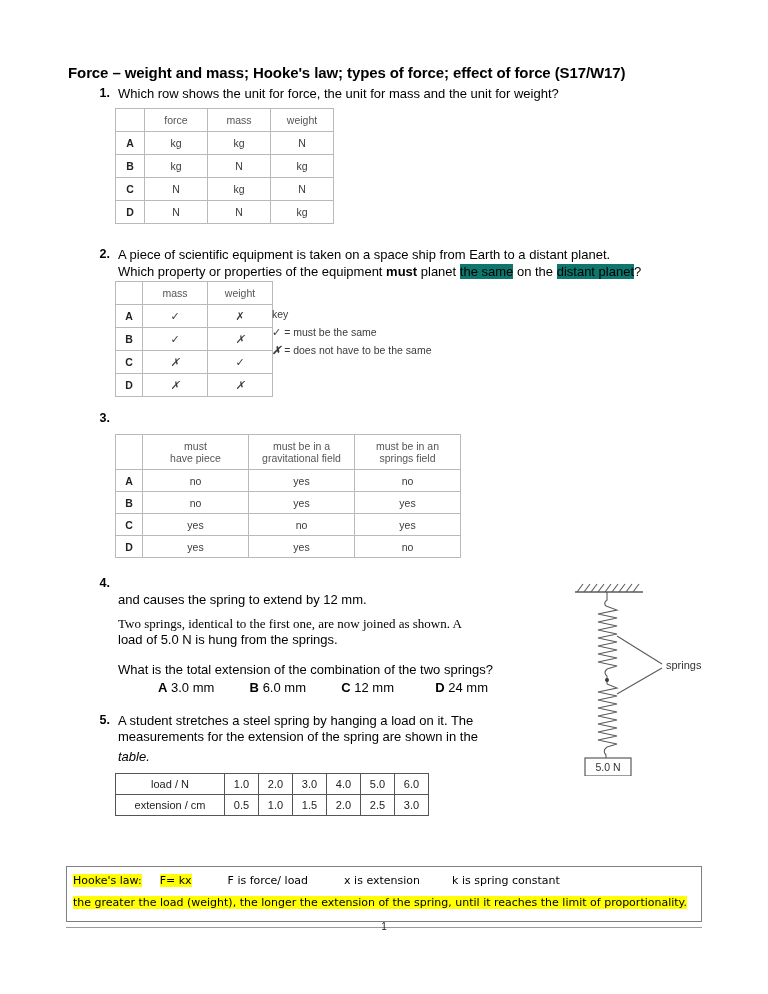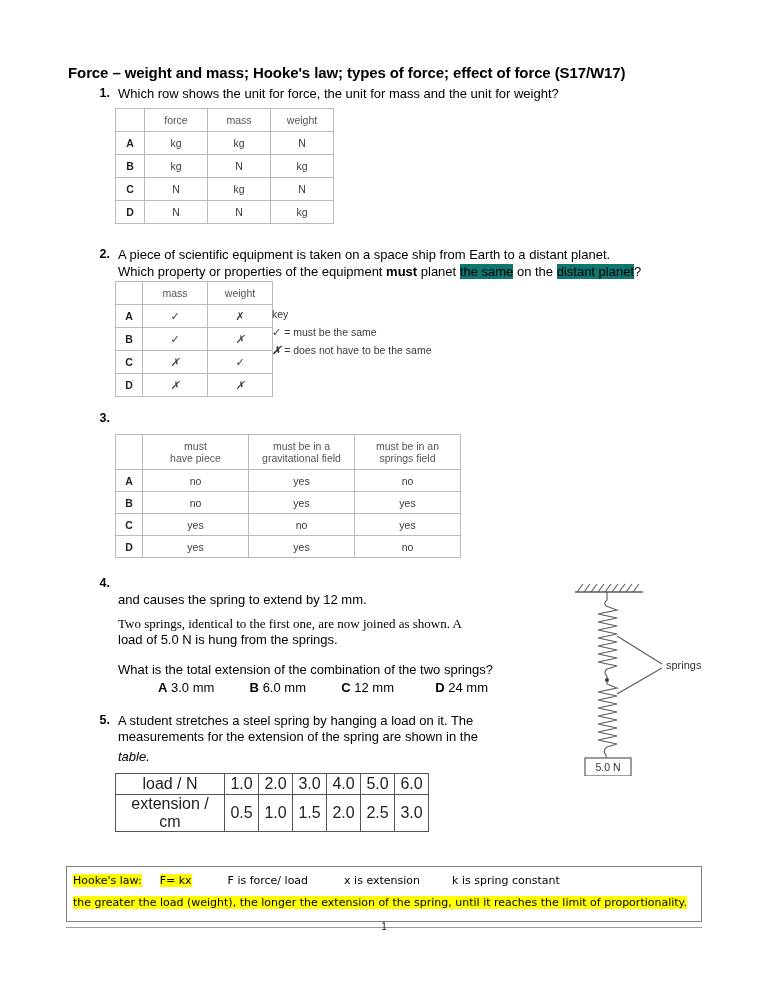--- a/index.html
+++ b/index.html
@@ -101,21 +101,21 @@
   
   #table-q3 { left: 115px; top: 434px; }
   #table-q3 td { height: 21px; }
   #table-q3 td.c0 { width: 26px; }
   #table-q3 td.ch { width: 105px; }
   #table-q3 .hdrcell { height: 34px; line-height: 12px; }
 
   
   #table-q5 {
     left: 115px; top: 773px;
-    font-size: 16px;
+    font-size: 11px;
     color: #222222;
   }
   #table-q5 td { border: 1px solid #555555; height: 20px; }
   #table-q5 td.lab { width: 96px; padding: 0 6px; }
   #table-q5 td.val { width: 33px; }
 
   
   .diagram {
     position: absolute;
     left: 565px;

